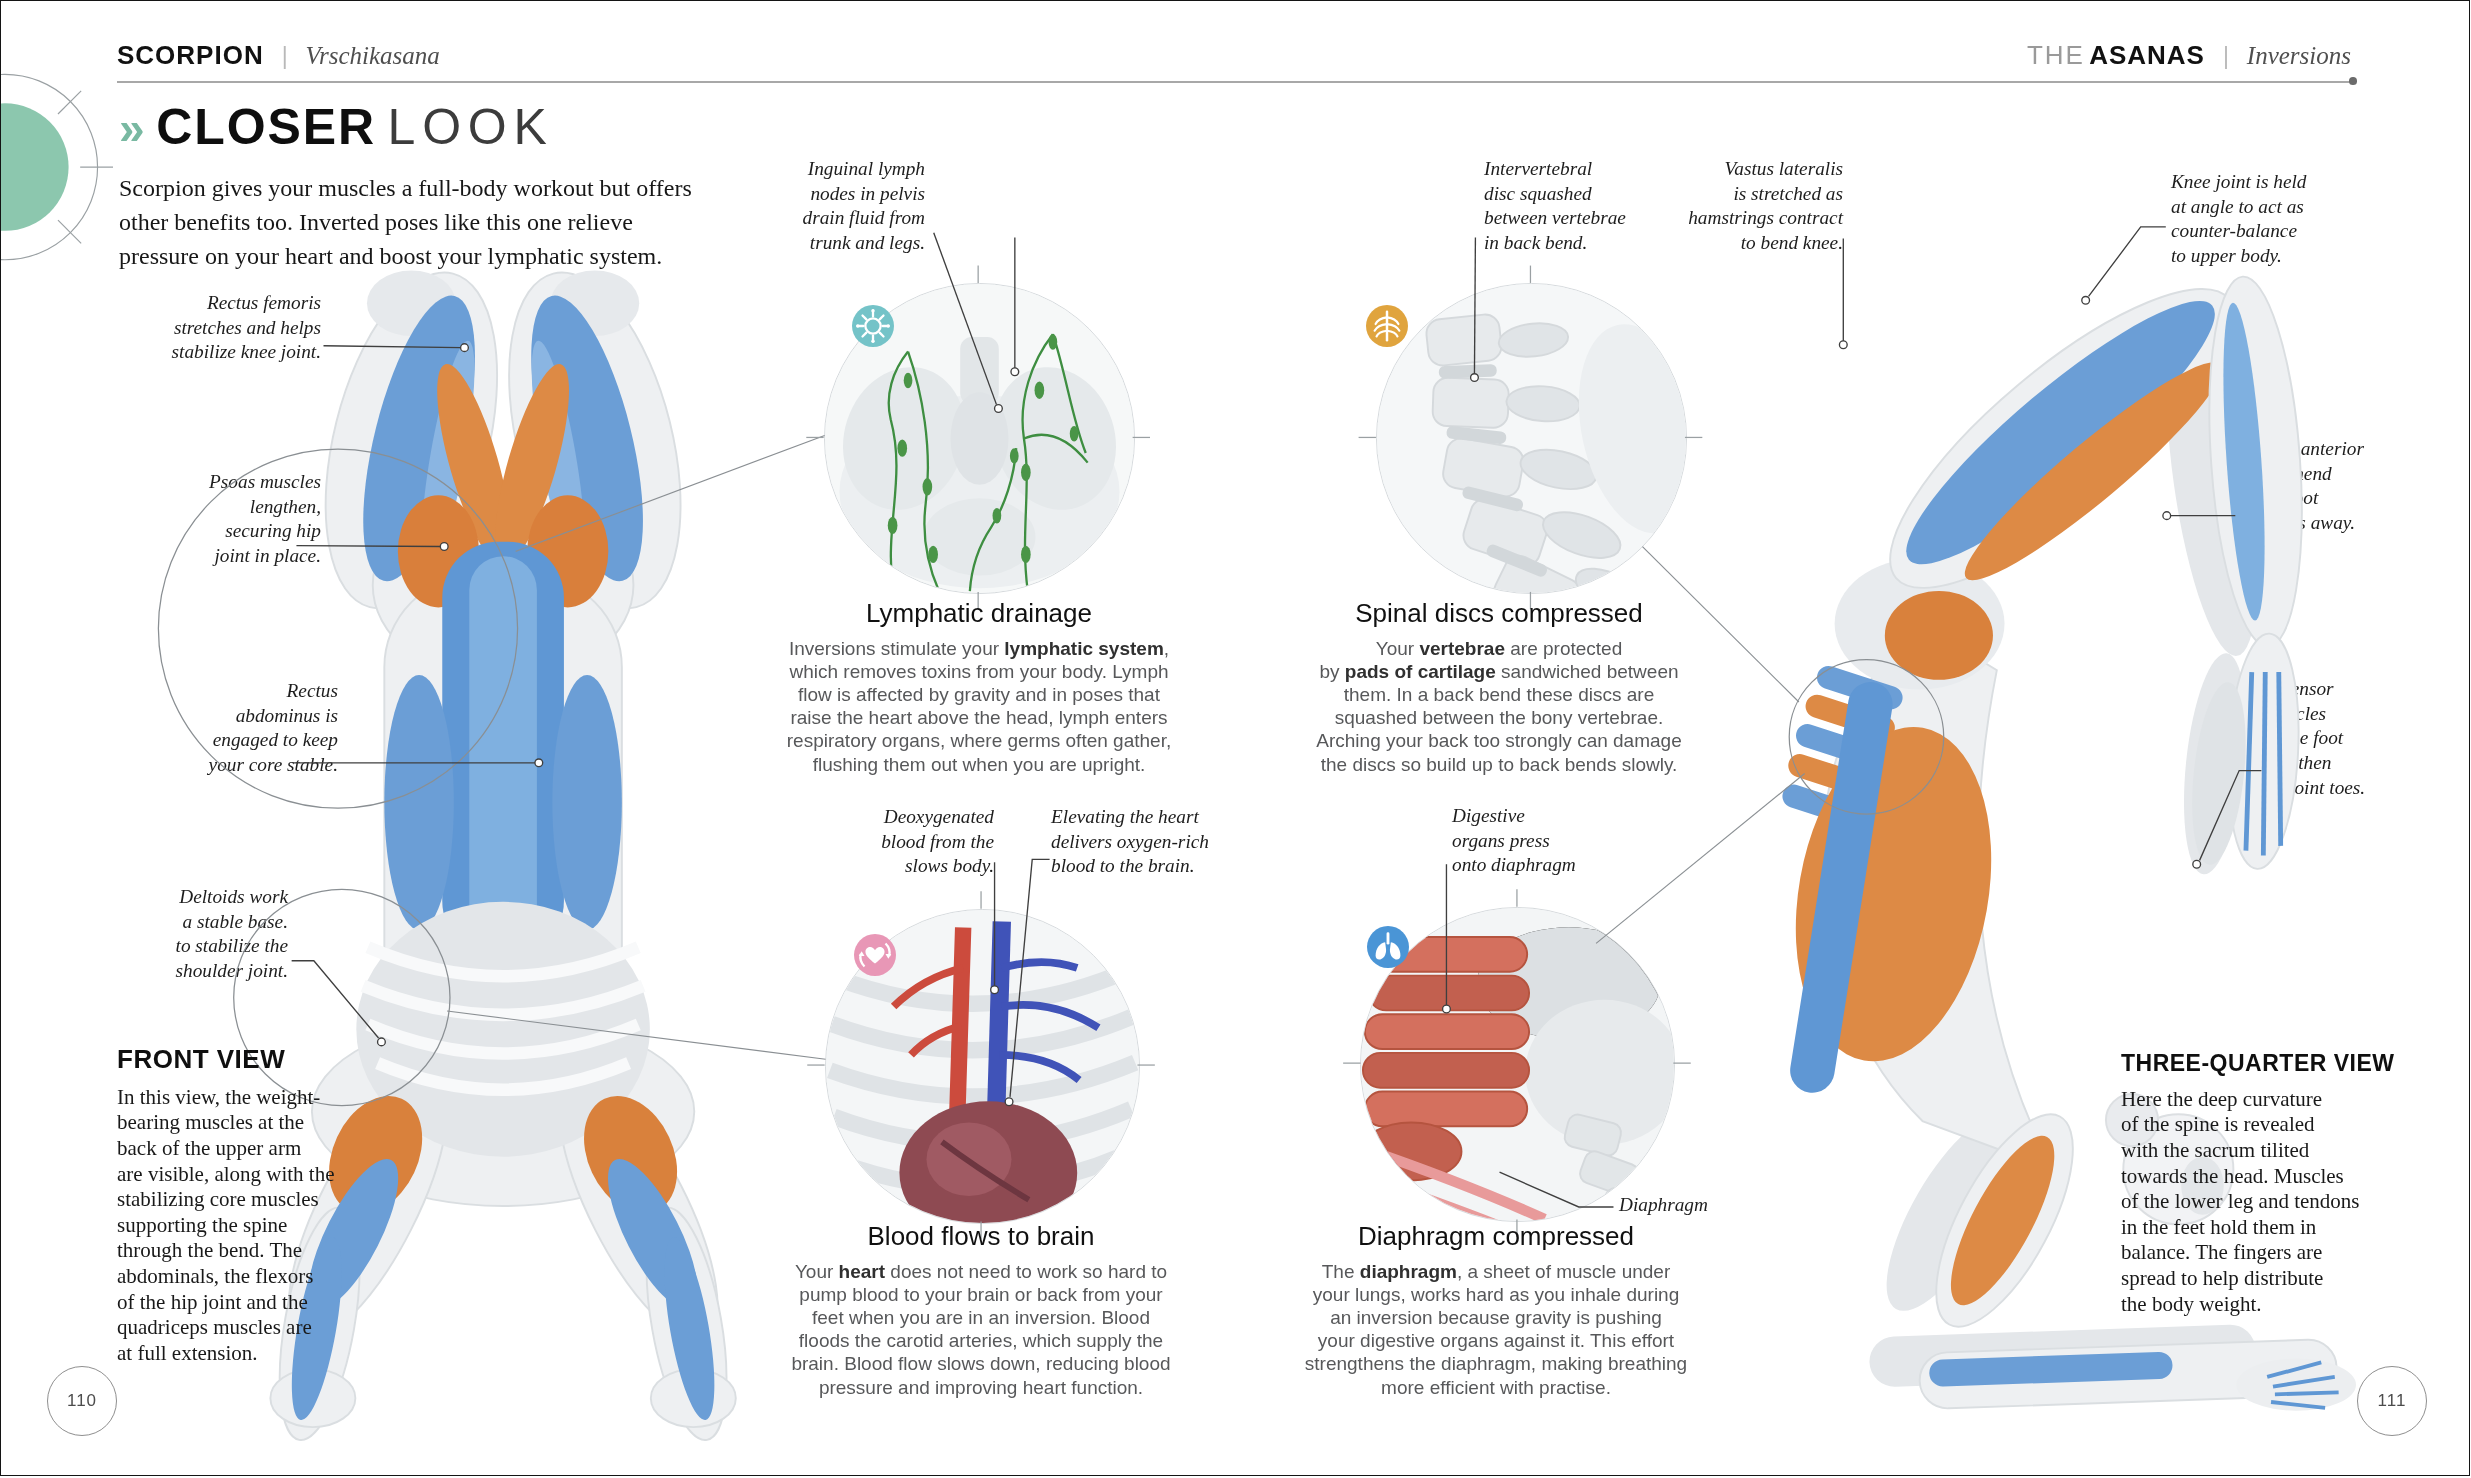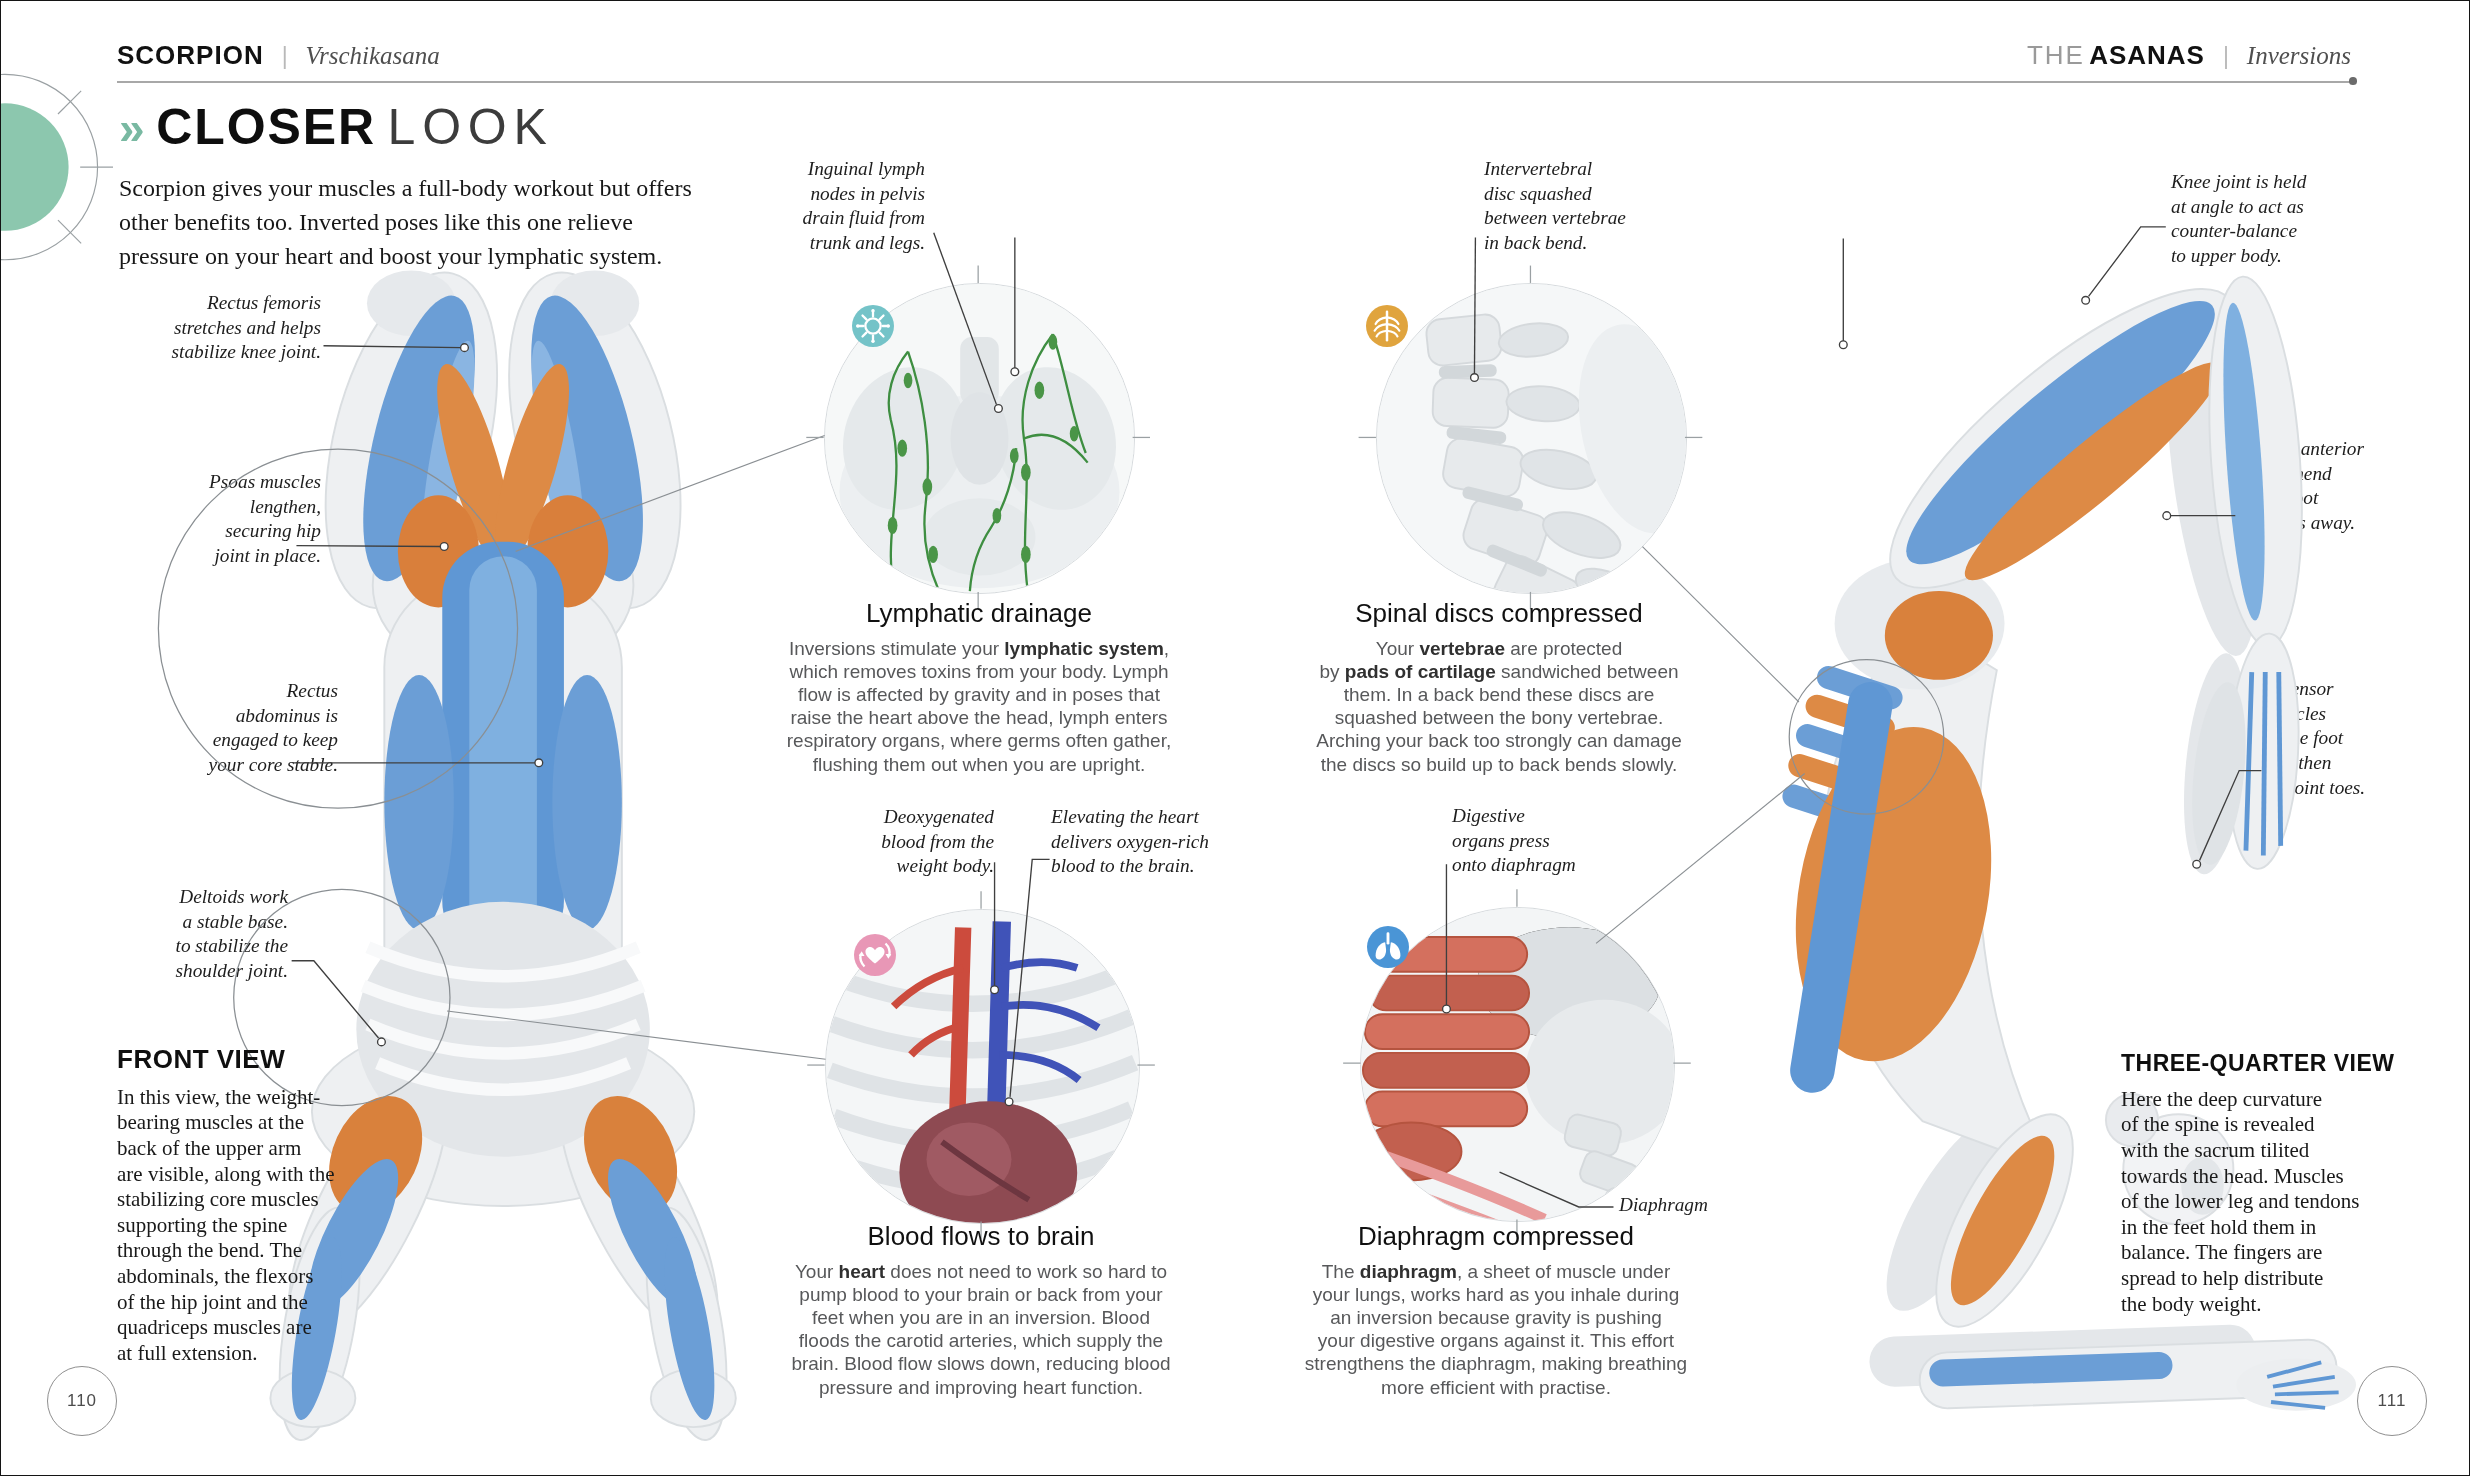--- a/index.html
+++ b/index.html
@@ -446,28 +446,32 @@
   <div class="ann r" style="left:94px; top:884px; width:193px;">Deltoids work
 a stable base.
 to stabilize the
 shoulder joint.</div>
   <div class="ann r" style="left:731px; top:156px; width:193px;">Inguinal lymph
 nodes in pelvis
 drain fluid from
 trunk and legs.</div>
   <div class="ann r" style="left:800px; top:804px; width:193px;">Deoxygenated
 blood from the
-weight body.</div>
+slows body.</div>
   <div class="ann" style="left:1050px; top:804px; width:241px;">Elevating the heart
 delivers oxygen-rich
 blood to the brain.</div>
   <div class="ann" style="left:1483px; top:156px; width:212px;">Intervertebral
 disc squashed
 between vertebrae
 in back bend.</div>
+  <div class="ann r" style="left:1630px; top:156px; width:212px;">Vastus lateralis
+is stretched as
+hamstrings contract
+to bend knee.</div>
   <div class="ann" style="left:2170px; top:169px; width:212px;">Knee joint is held
 at angle to act as
 counter-balance
 to upper body.</div>
   <div class="ann" style="left:2237px; top:436px; width:193px;">Tibialis anterior
 is lengthend
 as the foot
 stretches away.</div>
   <div class="ann" style="left:2264px; top:676px; width:164px;">Extensor
 muscles

